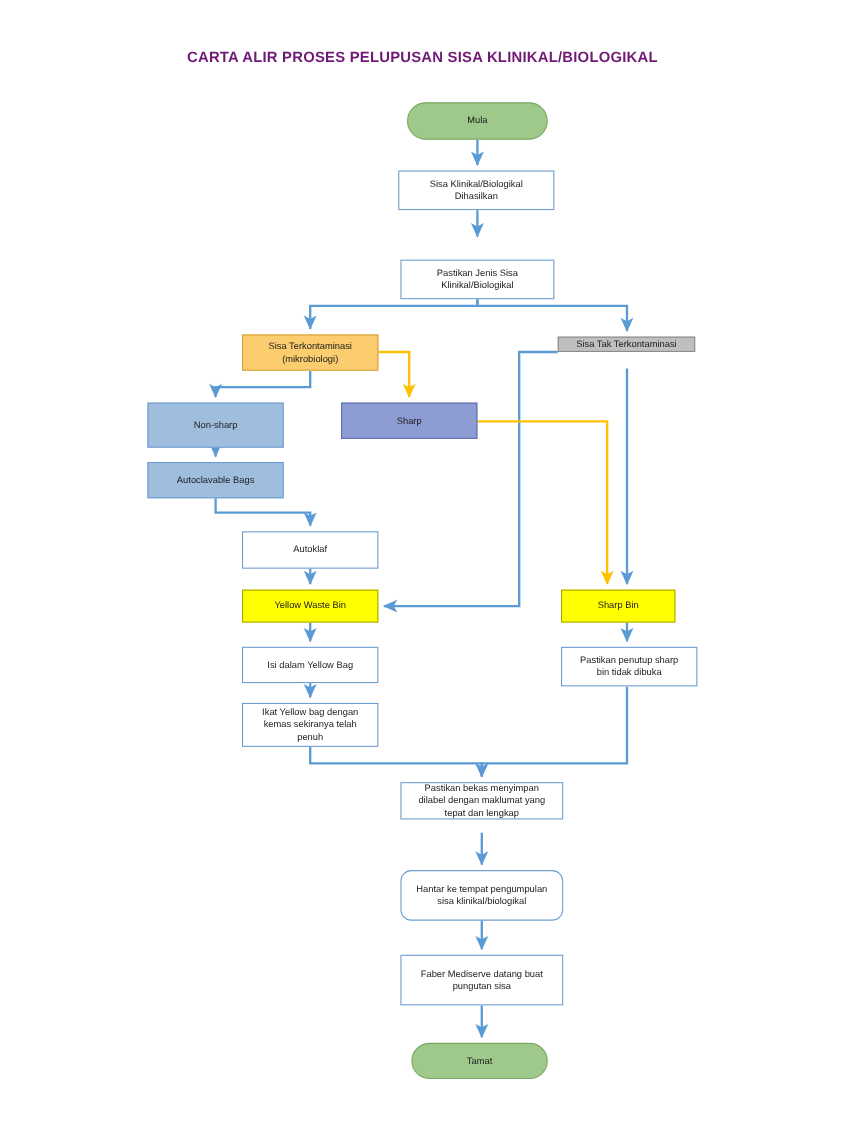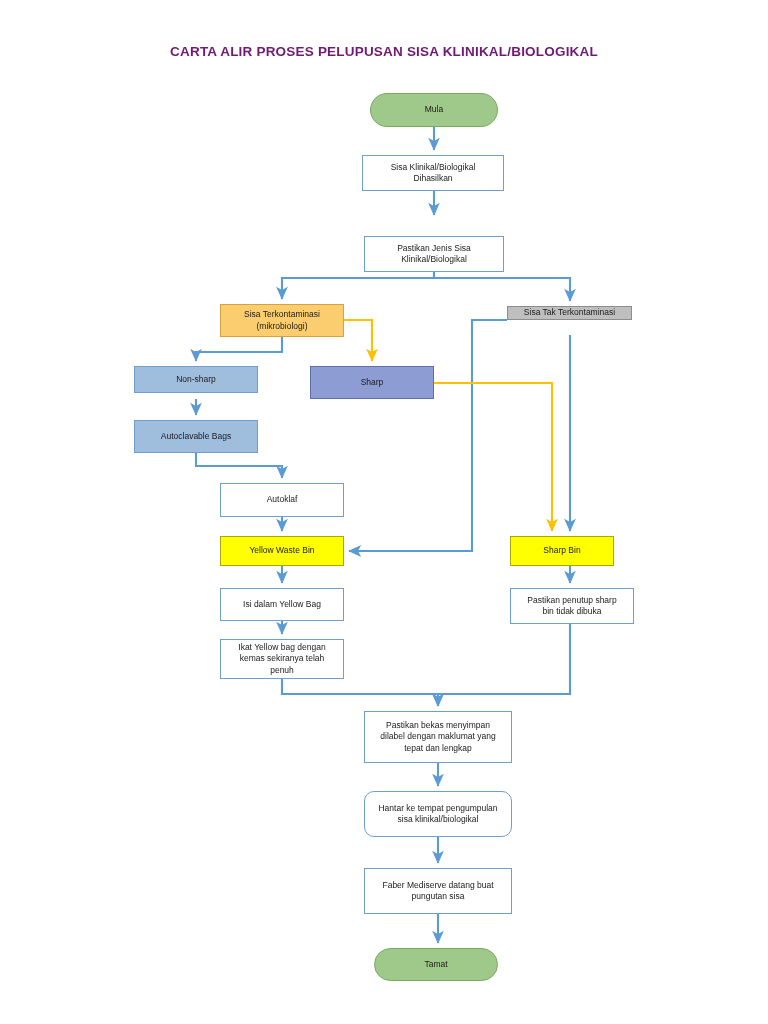--- a/index.html
+++ b/index.html
@@ -143,21 +143,21 @@
 
   <div class="node n-orange" style="left:220px;top:304px;width:124px;height:33px;">
     <span class="lbl">Sisa Terkontaminasi
 (mikrobiologi)</span>
   </div>
 
   <div class="node n-grey" style="left:507px;top:306px;width:125px;height:14px;">
     <span class="lbl">Sisa Tak Terkontaminasi</span>
   </div>
 
-  <div class="node n-steel" style="left:134px;top:366px;width:124px;height:27px;">
+  <div class="node n-steel" style="left:134px;top:366px;width:124px;height:41px;">
     <span class="lbl">Non-sharp</span>
   </div>
 
   <div class="node n-periwinkle" style="left:310px;top:366px;width:124px;height:33px;">
     <span class="lbl">Sharp</span>
   </div>
 
   <div class="node n-steel" style="left:134px;top:420px;width:124px;height:33px;">
     <span class="lbl">Autoclavable Bags</span>
   </div>
@@ -182,21 +182,21 @@
     <span class="lbl">Pastikan penutup sharp
 bin tidak dibuka</span>
   </div>
 
   <div class="node n-plain" style="left:220px;top:639px;width:124px;height:40px;">
     <span class="lbl">Ikat Yellow bag dengan
 kemas sekiranya telah
 penuh</span>
   </div>
 
-  <div class="node n-plain" style="left:364px;top:711px;width:148px;height:52px;">
+  <div class="node n-plain" style="left:364px;top:711px;width:148px;height:34px;">
     <span class="lbl">Pastikan bekas menyimpan
 dilabel dengan maklumat yang
 tepat dan lengkap</span>
   </div>
 
   <div class="node n-plain" style="left:364px;top:791px;width:148px;height:46px;border-radius:10px;">
     <span class="lbl">Hantar ke tempat pengumpulan
 sisa klinikal/biologikal</span>
   </div>
 

